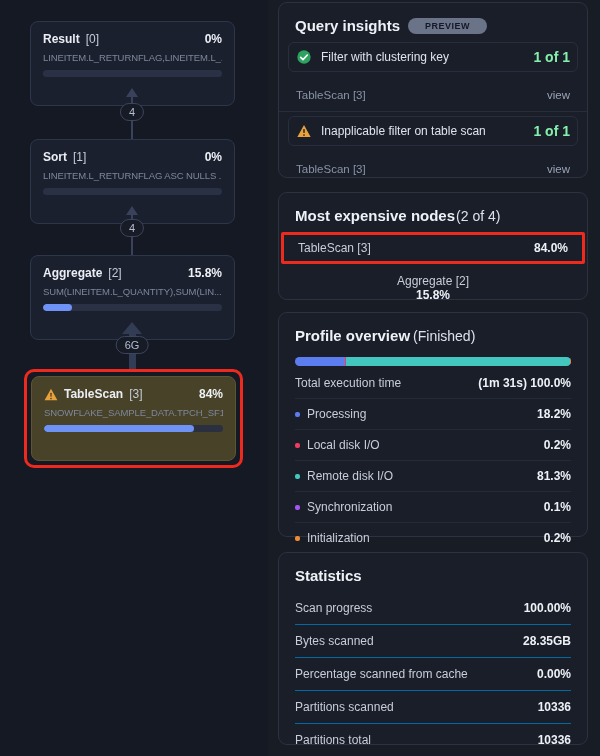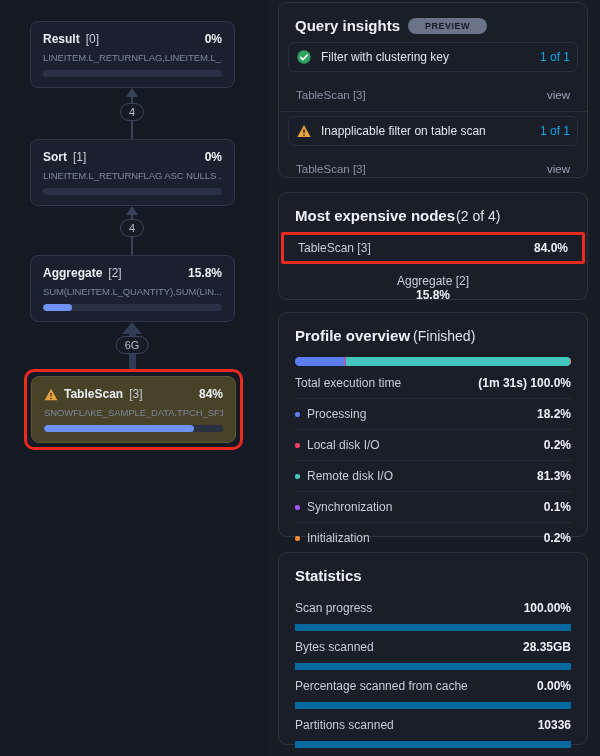--- a/index.html
+++ b/index.html
@@ -6,21 +6,21 @@
   html,body { width:600px; height:756px; overflow:hidden; }
   body {
     background:#181c25;
     font-family:"Liberation Sans", sans-serif;
     position:relative;
     color:#e8ebf2;
   }
   
   .canvas { position:absolute; left:0; top:0; width:268px; height:756px; background:#151923; }
   .node {
-    position:absolute; left:30px; width:205px; height:67px;
+    position:absolute; left:30px; width:205px; height:85px;
     background:#1a202e; border:1px solid #2e364c; border-radius:8px;
     padding:10px 12px 9px; cursor:pointer;
   }
   .node-top { display:flex; justify-content:space-between; align-items:center; }
   .node-title { display:flex; align-items:center; gap:6px; font-size:12px; }
   .nm { color:#eaedf3; font-weight:bold; }
   .nid { color:#c6ccd8; font-weight:normal; }
   .node-pct { color:#eef1f6; font-size:12px; font-weight:bold; }
   .node-detail {
     color:#7e879b; font-size:9.5px; letter-spacing:-0.1px; margin-top:6px;
@@ -67,21 +67,21 @@
     background:#6b7389; color:#141926; font-size:9px; font-weight:bold;
     letter-spacing:0.5px; padding:3px 17px; border-radius:999px;
   }
   
   .insight-head {
     display:flex; align-items:center; gap:9px;
     border:1px solid #272e3e; border-radius:6px;
     padding:6px 7px; margin:4px -7px 8px; cursor:pointer;
   }
   .insight-label { color:#dfe3ec; font-size:12px; flex:1; }
-  .insight-count { color:#0ea5e9; font-size:12px; }
+  .insight-count { color:#86efac; font-size:14px;font-weight:bold; }
   .insight-sub { display:flex; justify-content:space-between; padding:9px 1px 10px; }
   .insight-node { color:#8a93a7; font-size:11.5px; }
   .insight-view { color:#9aa3b6; font-size:11.5px; cursor:pointer; text-decoration:none; }
   .qi-divider { height:1px; background:#272d3b; margin:0 -16px 4px; }
   .ins-icon { width:16px; height:16px; flex:0 0 auto; }
   
   .me-highlight {
     display:flex; justify-content:space-between; align-items:center;
     border:3px solid #ee2a1f; border-radius:2px;
     margin:8px -14px 2px; padding:6px 14px; cursor:pointer;
@@ -102,21 +102,21 @@
     display:flex; align-items:center; padding:8px 0;
     border-bottom:1px solid #242a38; font-size:12px;
   }
   .po-row:last-child { border-bottom:none; }
   .po-dot { width:5px; height:5px; border-radius:2px; margin-right:7px; flex:0 0 auto; }
   .po-label { color:#c7cdd9; flex:1; }
   .po-value { color:#eef1f6; font-weight:bold; }
   
   .st-row {
     display:flex; justify-content:space-between; align-items:center;
-    padding:9px 0; border-bottom:7px solid #0369a1; font-size:12px;
+    padding:9px 0; border-bottom:1px solid #0369a1; font-size:12px;
   }
   .st-row:last-child { border-bottom:none; }
   .st-label { color:#c7cdd9; }
   .st-value { color:#eef1f6; font-weight:bold; }
 </style>
 </head>
 <body>
 
 <div class="canvas">
 

